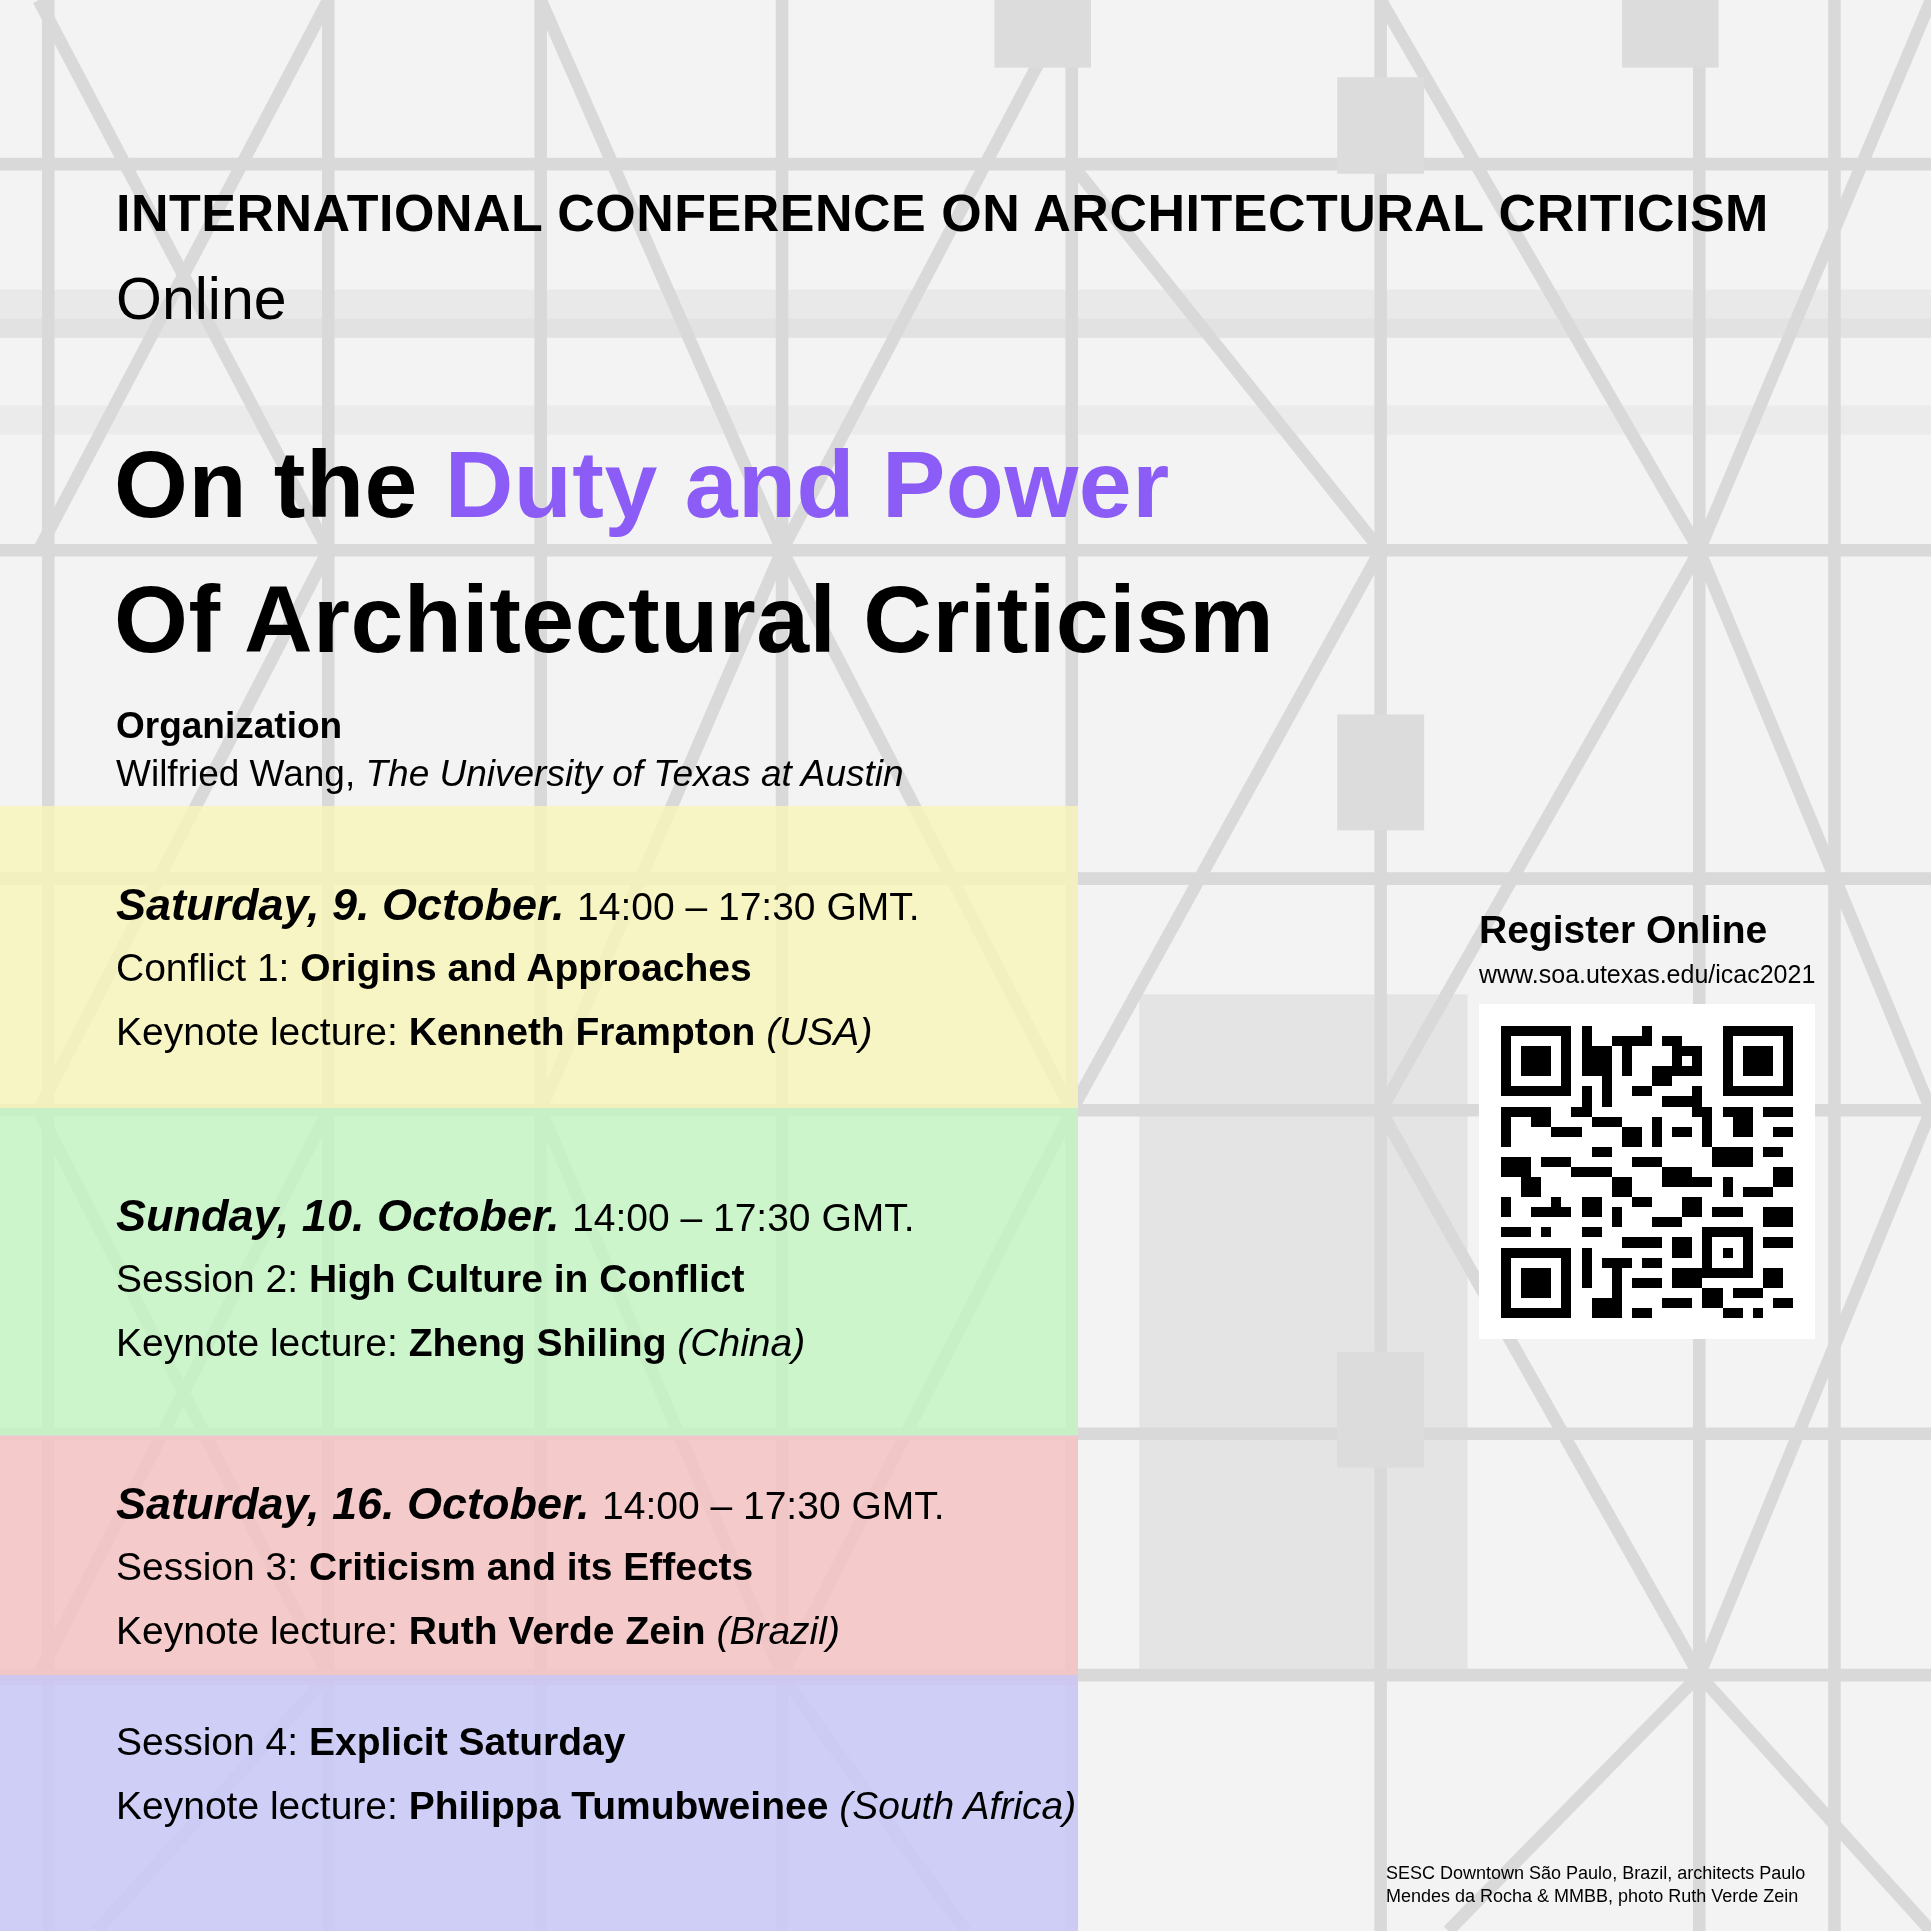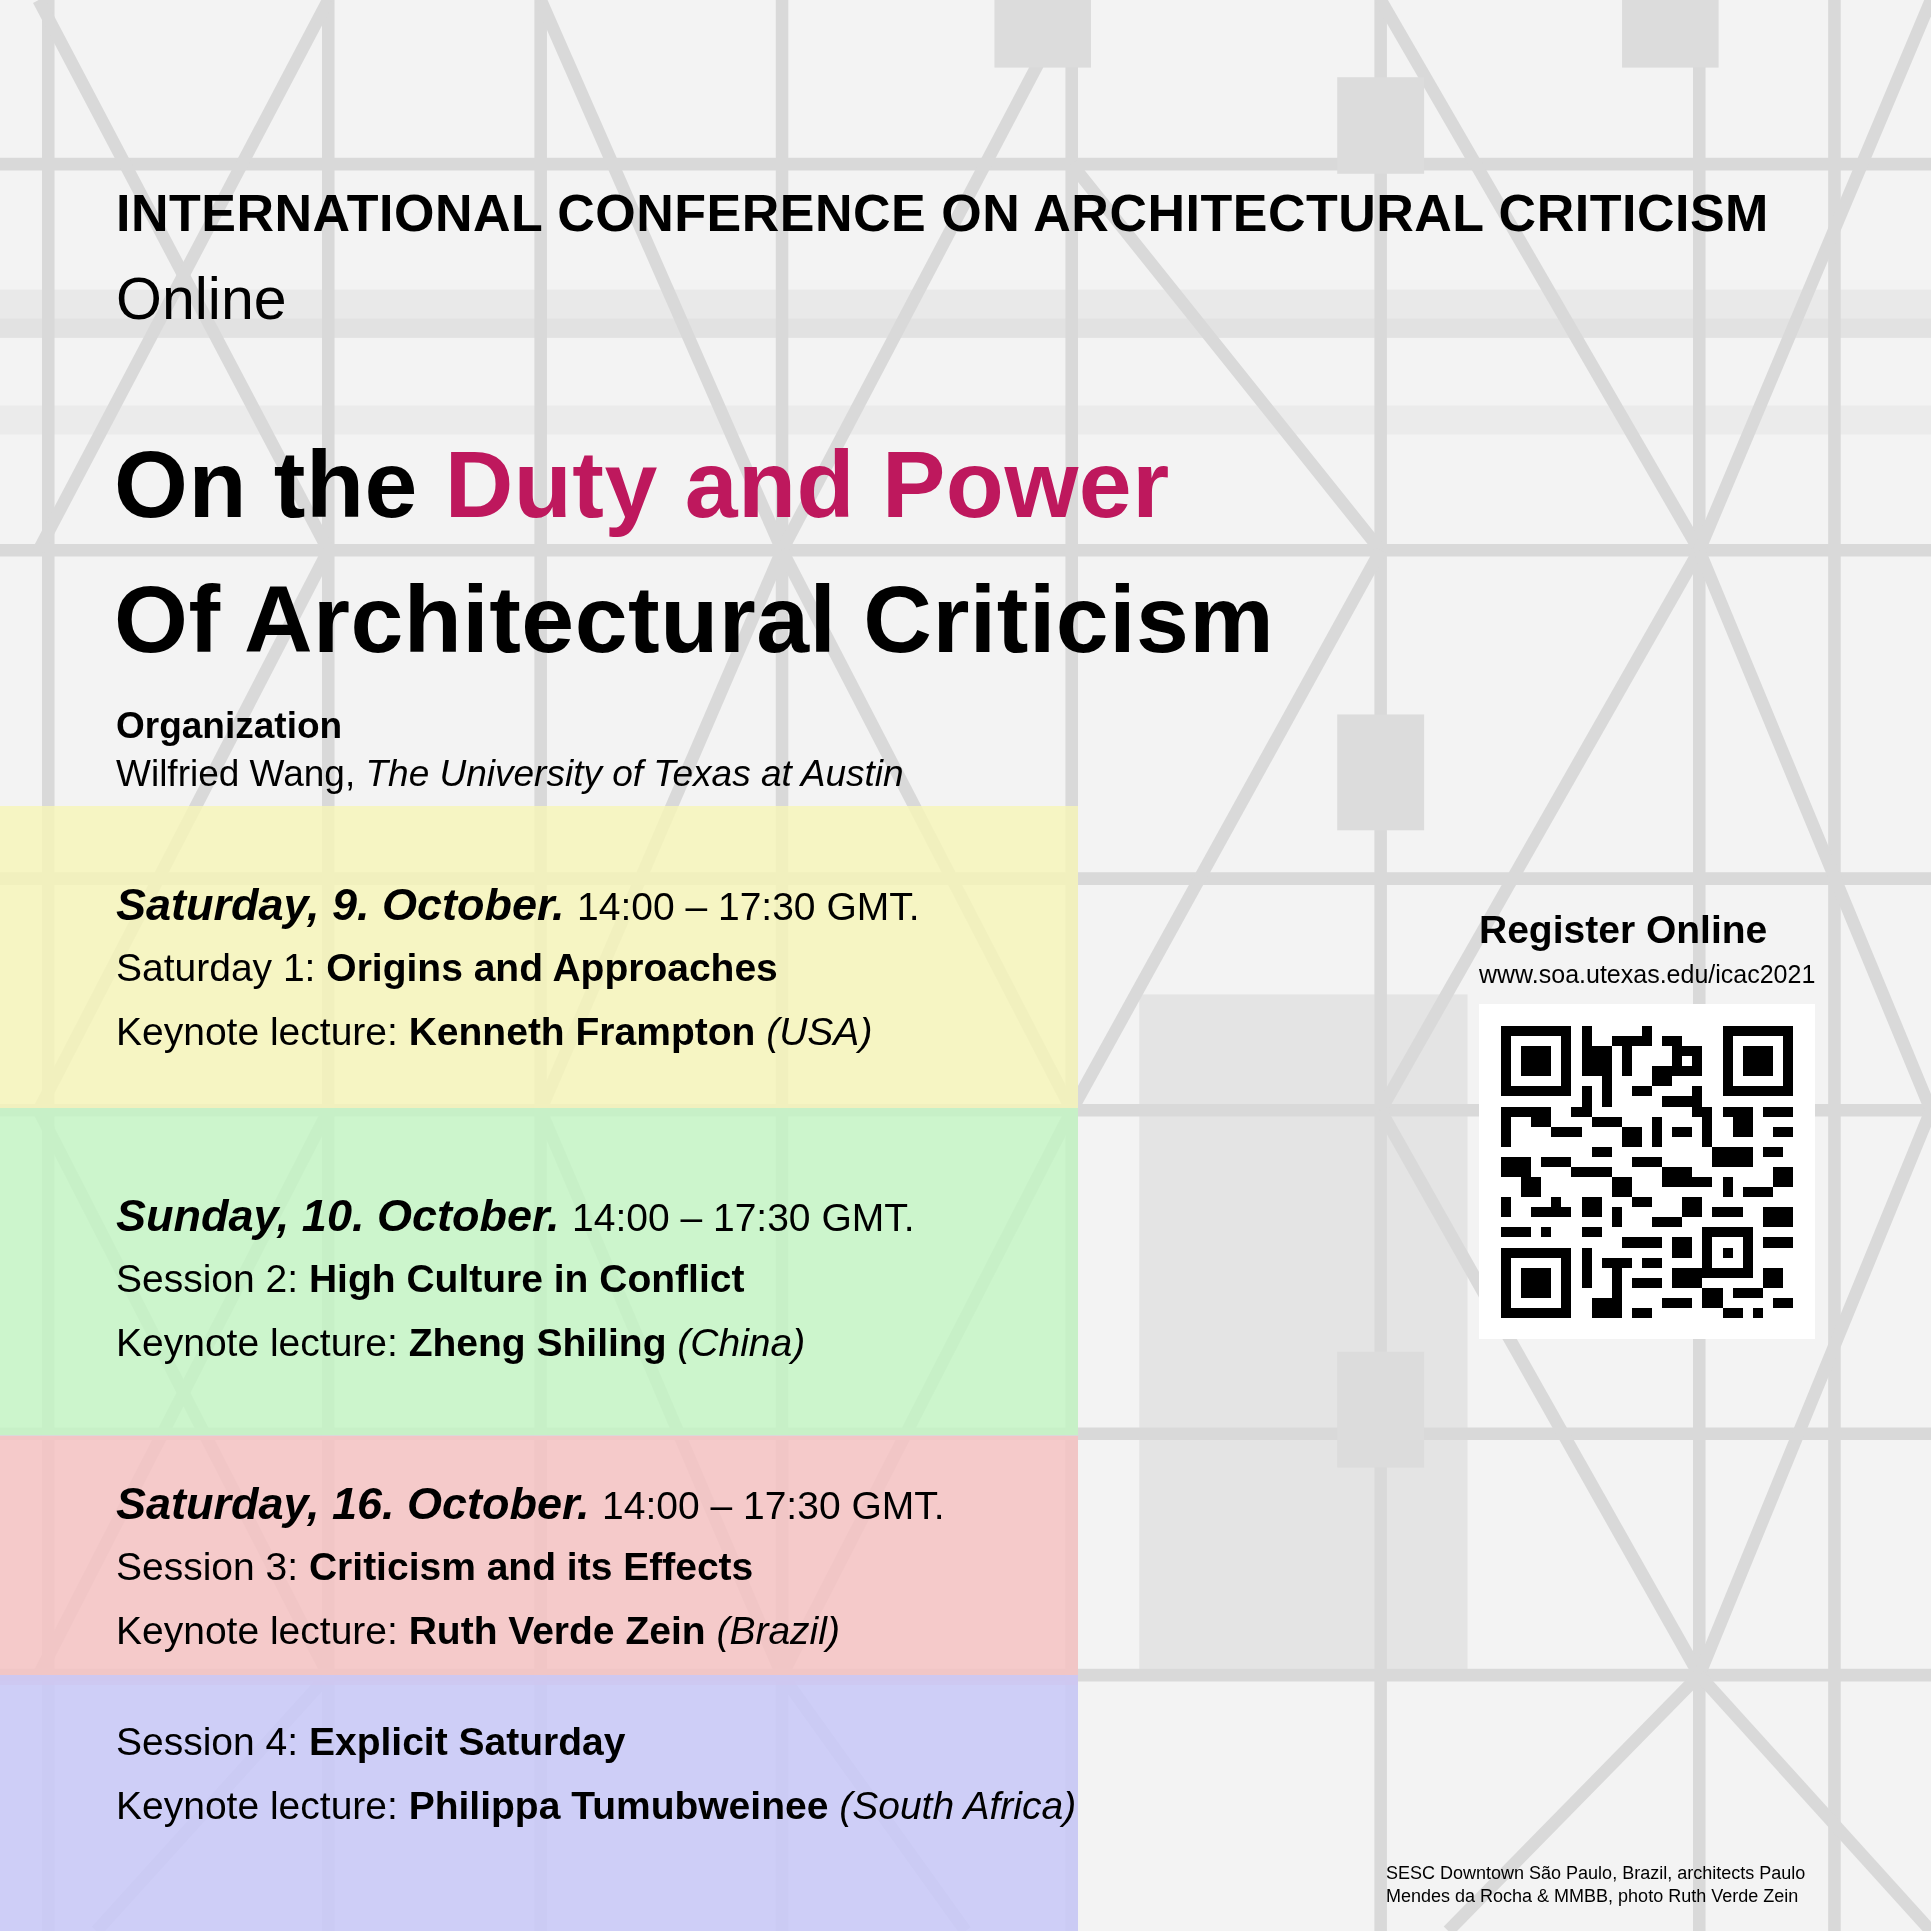--- a/index.html
+++ b/index.html
@@ -10,21 +10,21 @@
     color: #000;
   }
   .bg { position: absolute; inset: 0; z-index: 0; }
   .layer { position: absolute; z-index: 2; }
   .hdr {
     left: 116px; top: 183px; font-size: 52px; font-weight: 700; letter-spacing: 0.5px;
     white-space: nowrap;
   }
   .online { left: 116px; top: 265px; font-size: 59px; font-weight: 400; }
   .title { left: 114px; top: 417px; font-size: 95px; font-weight: 700; line-height: 135px; white-space: nowrap; letter-spacing: 0.5px; }
-  .title .accent { color: #be185d; }
+  .title .accent { color: #8b5cf6; }
   .org-label { left: 116px; top: 705px; font-size: 37px; font-weight: 700; }
   .org-line { left: 116px; top: 753px; font-size: 37px; white-space: nowrap; }
   .org-line i { font-style: italic; }
   .panel { position: absolute; left: 0; width: 1078px; z-index: 1; }
   .panel .inner { position: absolute; left: 116px; white-space: nowrap; }
   .panel .date { font-size: 45px; line-height: 58px; }
   .panel .date b { font-weight: 700; font-style: italic; }
   .panel .time { font-size: 39px; font-weight: 400; margin-top: 40px; }
   .panel .line { font-size: 39px; line-height: 64px; }
   .panel .line b { font-weight: 700; }
@@ -89,21 +89,21 @@
     <rect x="1385" y="1400" width="90" height="120"></rect>
     <rect x="1030" y="0" width="100" height="70"></rect>
     <rect x="1680" y="0" width="100" height="70"></rect>
   </g>
 </svg>
 
 <div class="panel" style="top:806px;height:302px;">
   <div style="position:absolute;inset:0;background:#f7f5b8;opacity:0.82;"></div>
   <div class="inner" style="top:70px;">
     <div class="date"><b>Saturday, 9. October.</b> <span class="time">14:00 – 17:30 GMT.</span></div>
-    <div class="line"><span>Saturday 1:</span> <b>Origins and Approaches</b></div>
+    <div class="line"><span>Conflict 1:</span> <b>Origins and Approaches</b></div>
     <div class="line"><span>Keynote lecture:</span> <b>Kenneth Frampton</b> <i>(USA)</i></div>
   </div>
 </div>
 
 <div class="panel" style="top:1108px;height:327px;">
   <div style="position:absolute;inset:0;background:#c3f5c3;opacity:0.82;"></div>
   <div class="inner" style="top:79px;">
     <div class="date"><b>Sunday, 10. October.</b> <span class="time">14:00 – 17:30 GMT.</span></div>
     <div class="line"><span>Session 2:</span> <b>High Culture in Conflict</b></div>
     <div class="line"><span>Keynote lecture:</span> <b>Zheng Shiling</b> <i>(China)</i></div>

